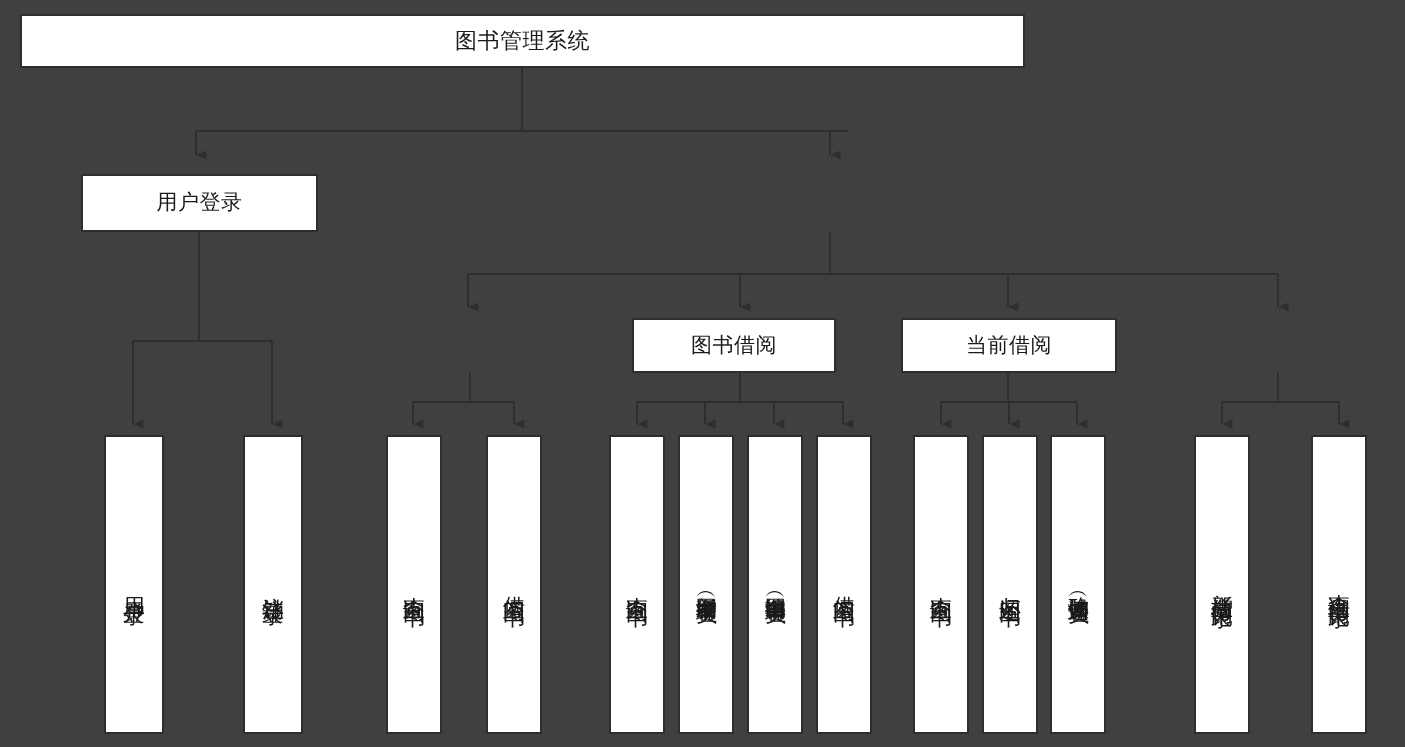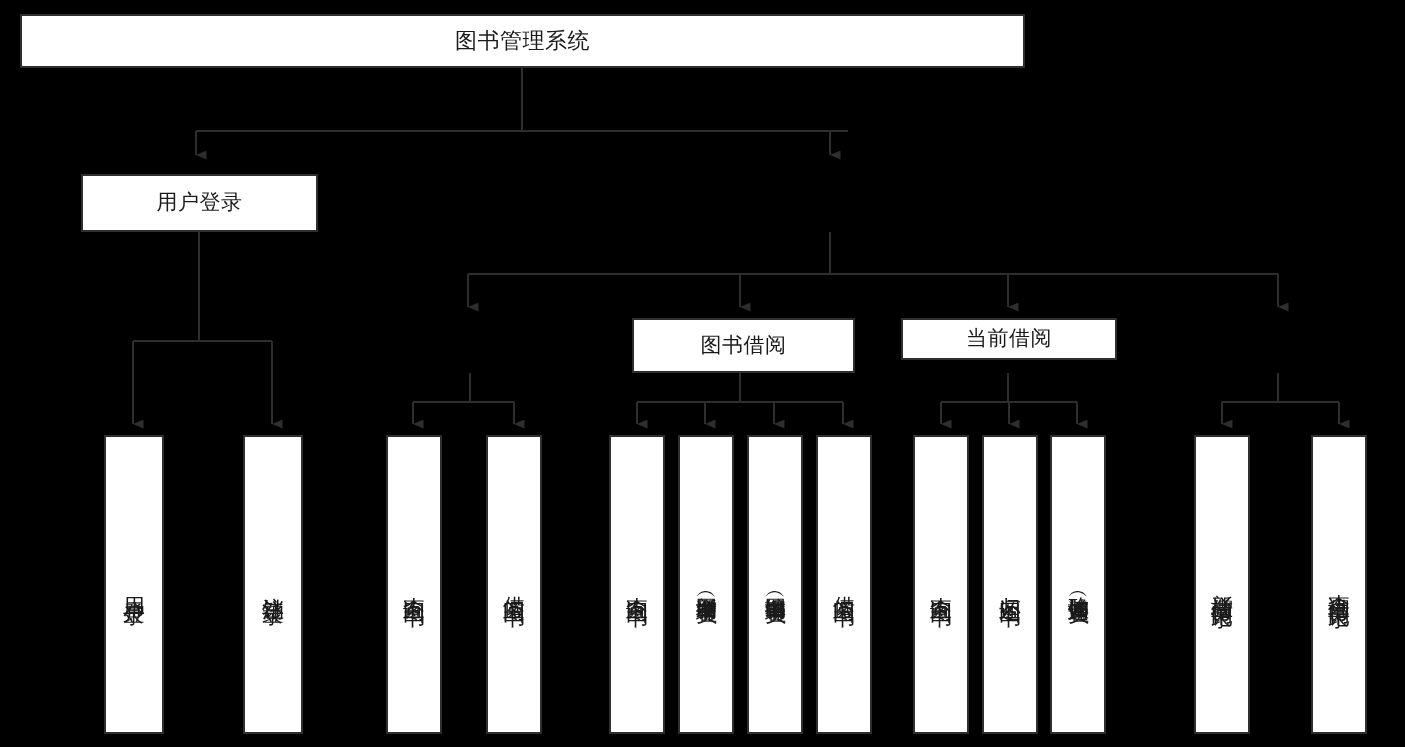--- a/index.html
+++ b/index.html
@@ -10,21 +10,21 @@
   body {
     width: 1405px;
     height: 747px;
     font-family: "DejaVu Sans", "Liberation Sans", sans-serif;
     overflow: hidden;
   }
   #diagram-root {
     position: relative;
     width: 1405px;
     height: 747px;
-    background: #000000;
+    background: #404040;
   }
   svg.diagram-canvas {
     position: absolute;
     left: 0;
     top: 0;
     width: 1405px;
     height: 747px;
   }
   .node-box {
     position: absolute;
@@ -129,25 +129,25 @@
   <div class="node-box node-title" style="left:20px; top:14px; width:1005px; height:54px;">
     <span class="node-label h-label">图书管理系统</span>
   </div>
 
   <div class="node-box" style="left:81px; top:174px; width:237px; height:58px;">
     <span class="node-label h-label">用户登录</span>
   </div>
 
 
 
-  <div class="node-box" style="left:632px; top:318px; width:223px; height:55px;">
+  <div class="node-box" style="left:632px; top:318px; width:204px; height:55px;">
     <span class="node-label h-label">图书借阅</span>
   </div>
 
-  <div class="node-box" style="left:901px; top:318px; width:216px; height:42px;">
+  <div class="node-box" style="left:901px; top:318px; width:216px; height:55px;">
     <span class="node-label h-label">当前借阅</span>
   </div>
 
 
   <div class="node-box" style="left:104px; top:435px; width:60px; height:299px;">
     <span class="node-label v-label">用户登录</span>
   </div>
 
   <div class="node-box" style="left:243px; top:435px; width:60px; height:299px;">
     <span class="node-label v-label">注销登录</span>

